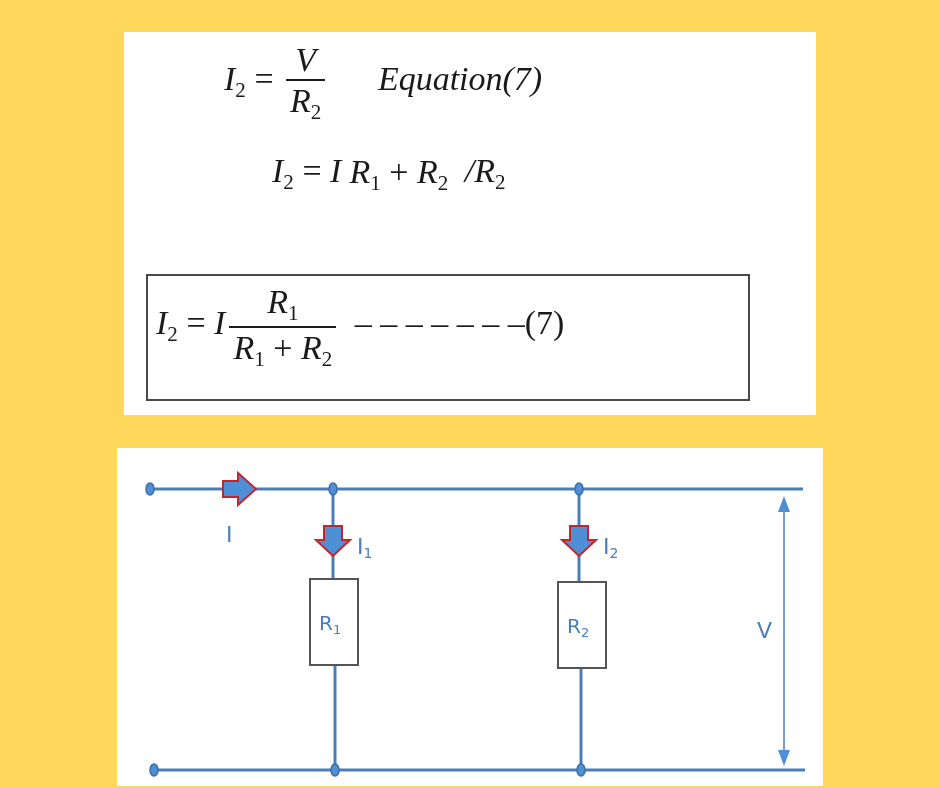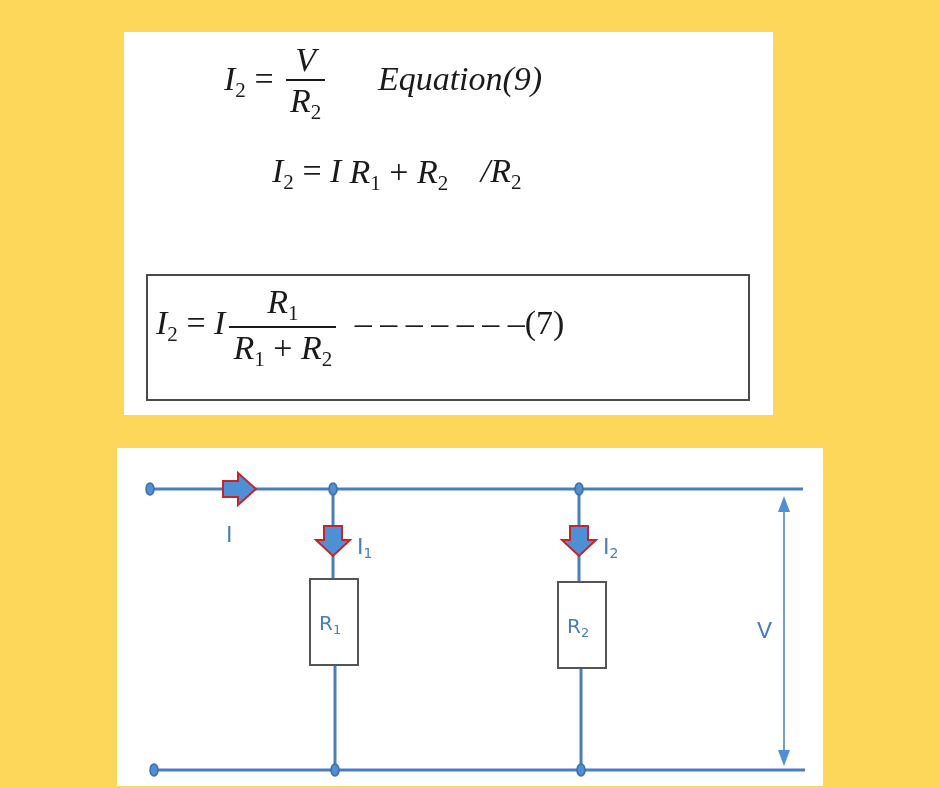--- a/index.html
+++ b/index.html
@@ -2,21 +2,21 @@
 <html><head>
 <meta charset="utf-8">
 <style>
   html, body { margin: 0; padding: 0; }
   body {
     width: 940px; height: 788px; position: relative; overflow: hidden;
     background: #fdd75a;
     font-family: "DejaVu Serif", "Liberation Serif", serif;
   }
   .panel { position: absolute; background: #ffffff; }
-  #eq-panel { left: 124px; top: 32px; width: 649px; height: 383px; }
+  #eq-panel { left: 124px; top: 32px; width: 649px; height: 383px; padding-left: 43px; }
   #circuit-panel { left: 117px; top: 448px; width: 706px; height: 338px; }
   .math { position: absolute; font-family: "Liberation Serif", "DejaVu Serif", serif; font-style: italic; color: #1a1a1a; font-size: 34px; white-space: nowrap; }
   .up { font-style: normal; }
   sub { font-size: 0.62em; font-style: normal; vertical-align: -0.35em; }
   .frac { display: inline-block; vertical-align: middle; text-align: center; margin: 0 4px; }
   .frac .num, .frac .den { display: block; padding: 0 4px; line-height: 1.15; }
   .frac .num { border-bottom: 2px solid #1a1a1a; }
   .boxed { position: absolute; left: 22px; top: 242px; width: 604px; height: 127px; border: 2px solid #4a4a4a; box-sizing: border-box; }
   svg { position: absolute; left: 0; top: 0; }
   .lbl { font-family: "DejaVu Sans", "Liberation Sans", sans-serif; fill: #4a7ebb; }
@@ -26,30 +26,30 @@
 
 <div class="panel" id="eq-panel">
 
   <div class="math" style="left:100px; top:8px;">
     <span><span>I</span><sub>2</sub></span>
     <span class="up">=</span>
     <span class="frac">
       <span class="num">V</span>
       <span class="den"><span>R</span><sub>2</sub></span>
     </span>
-    <span style="margin-left:40px;">Equation(9)</span>
+    <span style="margin-left:40px;">Equation(7)</span>
   </div>
 
   <div class="math" style="left:148px; top:120px;">
     <span><span>I</span><sub>2</sub></span>
     <span class="up">=</span>
     <span>I</span><span class="frac">
       <span class="den"><span>R</span><sub>1</sub> <span class="up">+</span> <span>R</span><sub>2</sub></span>
     </span>
-    <span style="margin-left:16px;"><span>/R</span><sub>2</sub></span>
+    <span style="margin-left:0;"><span>/R</span><sub>2</sub></span>
   </div>
 
   <div class="boxed">
     <div class="math" style="left:8px; top:6px;">
       <span><span>I</span><sub>2</sub></span>
       <span class="up">=</span>
       <span>I</span><span class="frac">
         <span class="num"><span>R</span><sub>1</sub></span>
         <span class="den"><span>R</span><sub>1</sub> <span class="up">+</span> <span>R</span><sub>2</sub></span>
       </span>

